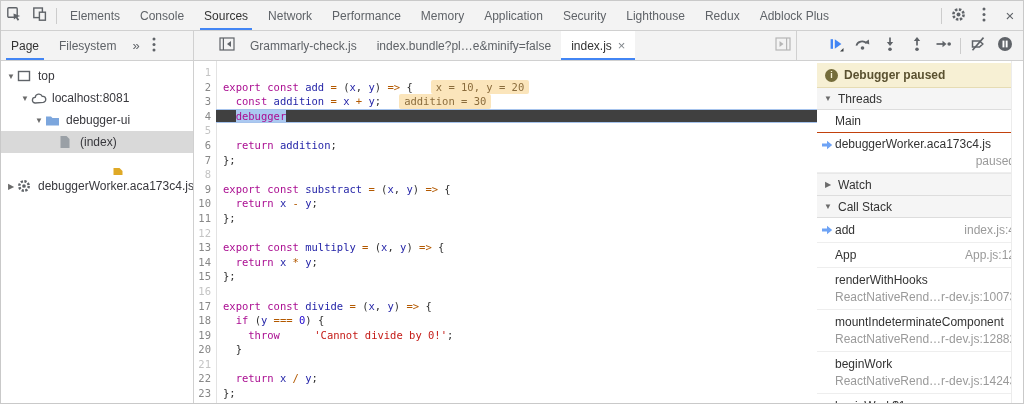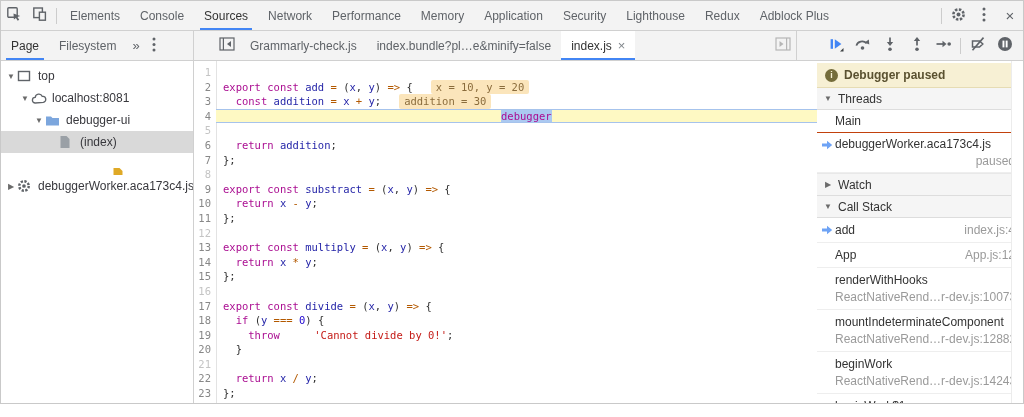--- a/index.html
+++ b/index.html
@@ -44,21 +44,21 @@
   .ticon{ flex:0 0 17px; display:flex; align-items:center; margin-right:4px; }
 
   
   .editor{ flex:1; min-width:0; position:relative; padding-top:4px; overflow:hidden;
     font-family:"DejaVu Sans Mono","Liberation Mono",monospace; font-size:10.5px; line-height:14.6px; background:#fff; }
   .editor::before{ content:''; position:absolute; left:22px; top:0; bottom:0; width:1px; background:#e3e3e3; }
   .cline{ display:flex; height:14.6px; }
   .ln{ flex:0 0 22px; text-align:right; padding-right:5px; color:#878787; }
   .ln.dim{ color:#c4c4c4; }
   .ccode{ flex:1; white-space:pre; padding-left:7px; position:relative; }
-  .cline.current .ccode{ background:#fef9c3; box-shadow:inset 0 1px 0 #a6c3ec, inset 0 -1px 0 #a6c3ec;text-align:center; }
+  .cline.current .ccode{ background:#404040; box-shadow:inset 0 1px 0 #a6c3ec, inset 0 -1px 0 #a6c3ec; }
   .tk-kw{ color:#aa0d91; } .tk-vr{ color:#2525a8; } .tk-op{ color:#b35900; }
   .tk-nm{ color:#1c00cf; } .tk-st{ color:#c41a16;margin-left:28px; } .tk-pn{ color:#303030; }
   .tk-kwh{ color:#aa0d91; background:#abc9f1; }
   .hint{ display:inline-block; background:#fbe5bb; color:#8a6c3c; padding:0 5px; margin-left:18px; border-radius:2px; }
 
   
   .dbg-panel{ flex:0 0 206px; position:relative; background:#fff; overflow:hidden; }
   .dbg-panel::after{ content:''; position:absolute; top:0; right:0; bottom:0; width:11px; background:#fff; border-left:1px solid #ececec; }
   .banner{ margin-top:2px; height:25px; background:#f7f0d4; border-bottom:1px solid #e6dcb4;
     display:flex; align-items:center; gap:6px; padding:0 8px; font-weight:bold; color:#5a5130; }

